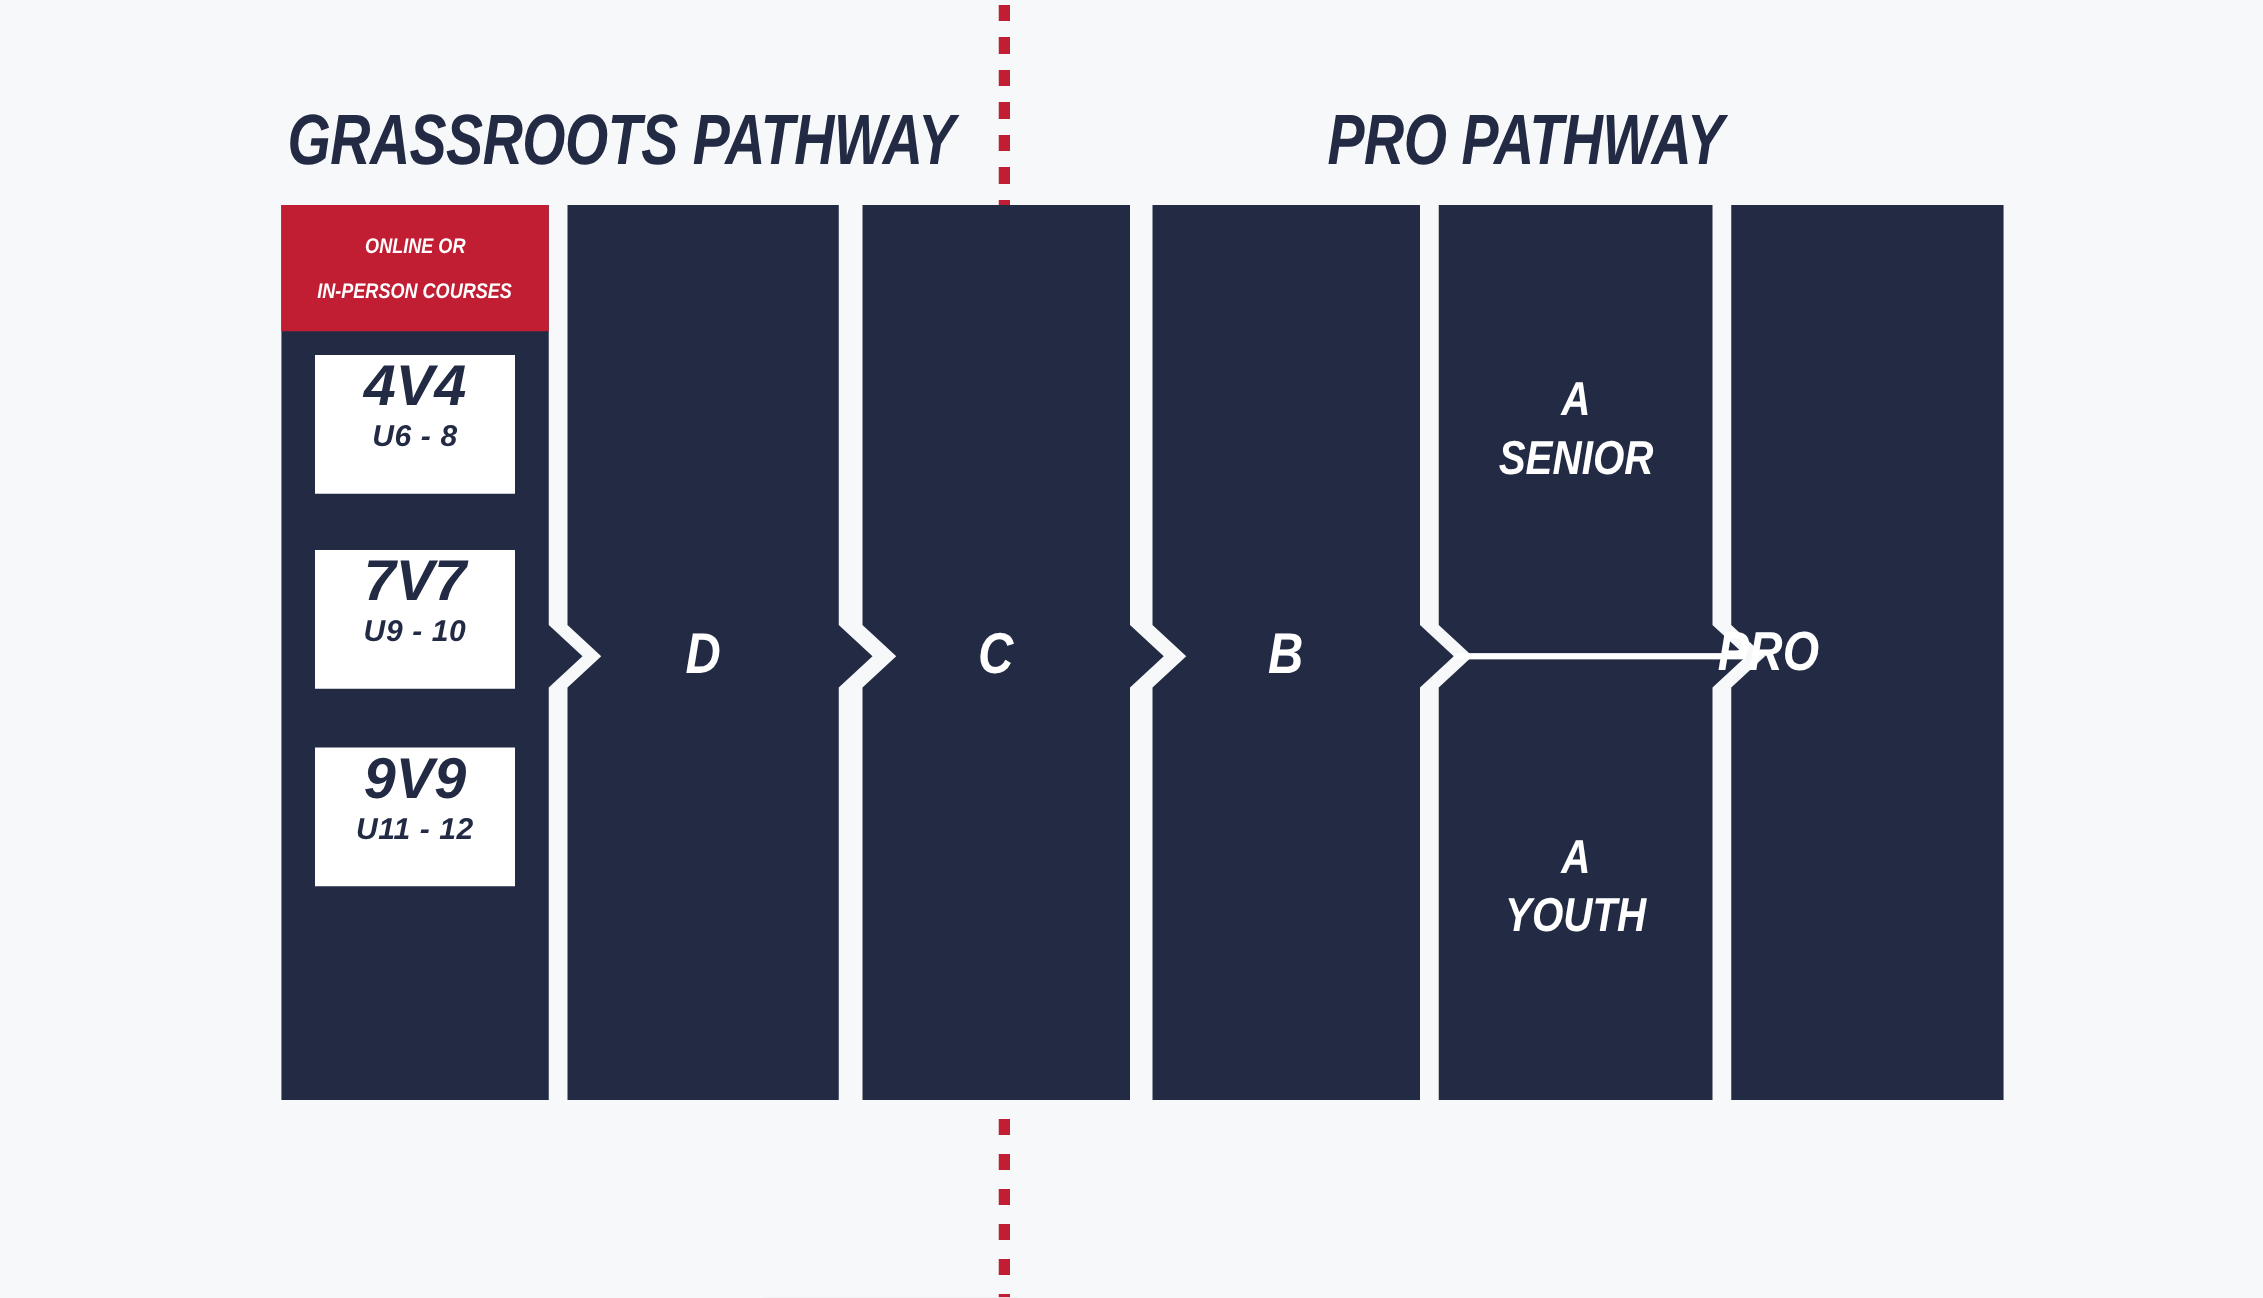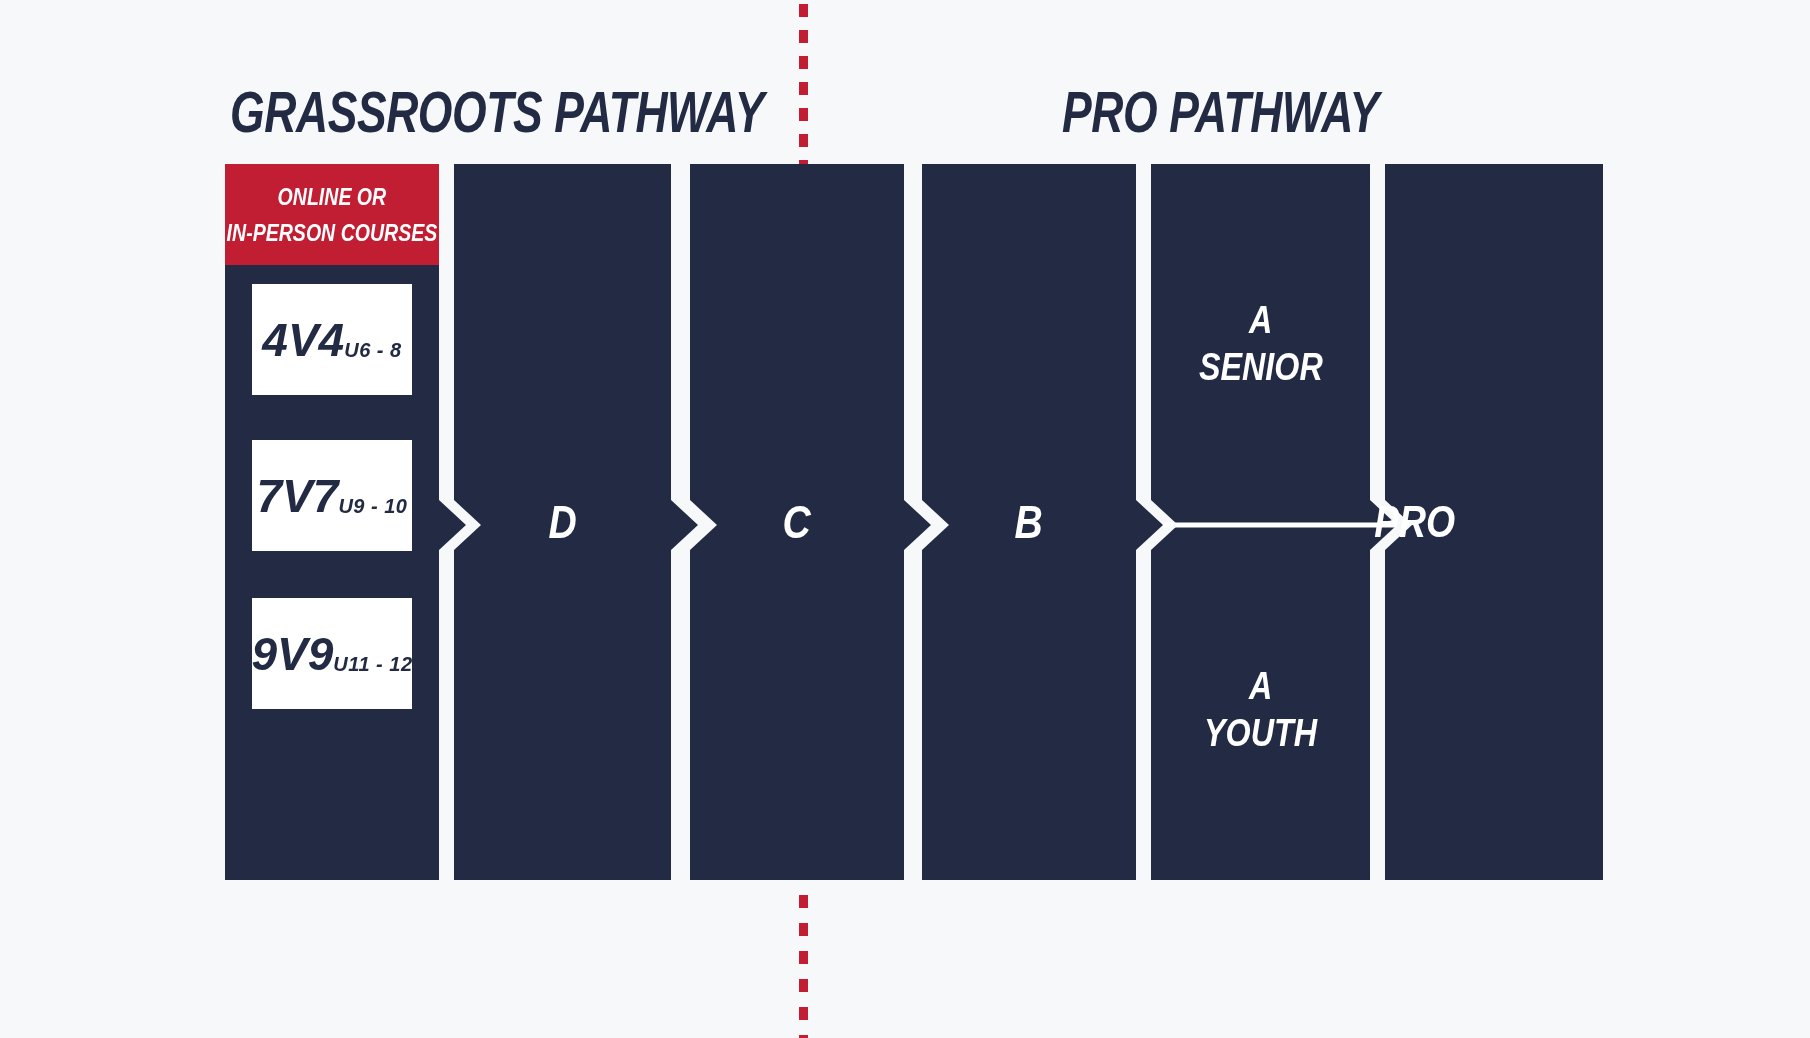--- a/index.html
+++ b/index.html
@@ -58,34 +58,34 @@
   .overlay{position:absolute;left:0;top:0;width:100%;height:100%;z-index:2;}
 
   .gr-col{
     position:absolute;left:225px;top:164px;width:214px;height:716px;
   }
   .red-header{
     position:absolute;left:0;top:0;width:214px;height:101px;
     background:var(--red);
     display:flex;flex-direction:column;align-items:center;justify-content:center;
     color:var(--white);
-    font-weight:700;font-size:23px;line-height:36px;
+    font-weight:700;font-size:17px;line-height:36px;
     text-align:center;
   }
   .red-header .cond{display:block;}
   .cond{transform:scaleX(0.85);transform-origin:center;white-space:nowrap;}
 
   .level-box{
     position:absolute;left:27px;width:160px;height:111px;
     background:var(--white);
-    display:flex;align-items:center;justify-content:center;
+    display:flex;flex-direction:column;align-items:center;justify-content:flex-start;
     color:var(--navy);text-align:center;
   }
   .level-box .fmt{font-size:46px;font-weight:700;line-height:48px;}
-  .level-box .ages{font-size:20px;font-weight:700;line-height:26px;margin-top:20px;letter-spacing:0.5px;}
+  .level-box .ages{font-size:24px;font-weight:700;line-height:26px;margin-top:5px;letter-spacing:0.5px;}
 
   .col-label{
     position:absolute;top:164px;height:716px;
     display:flex;align-items:center;justify-content:center;
     color:var(--white);font-weight:700;font-size:46px;
   }
   .col-label.d{left:454px;width:217px;}
   .col-label.c{left:690px;width:214px;}
   .col-label.b{left:922px;width:214px;}
   .col-label.pro{left:1306px;width:218px;font-size:44px;}

